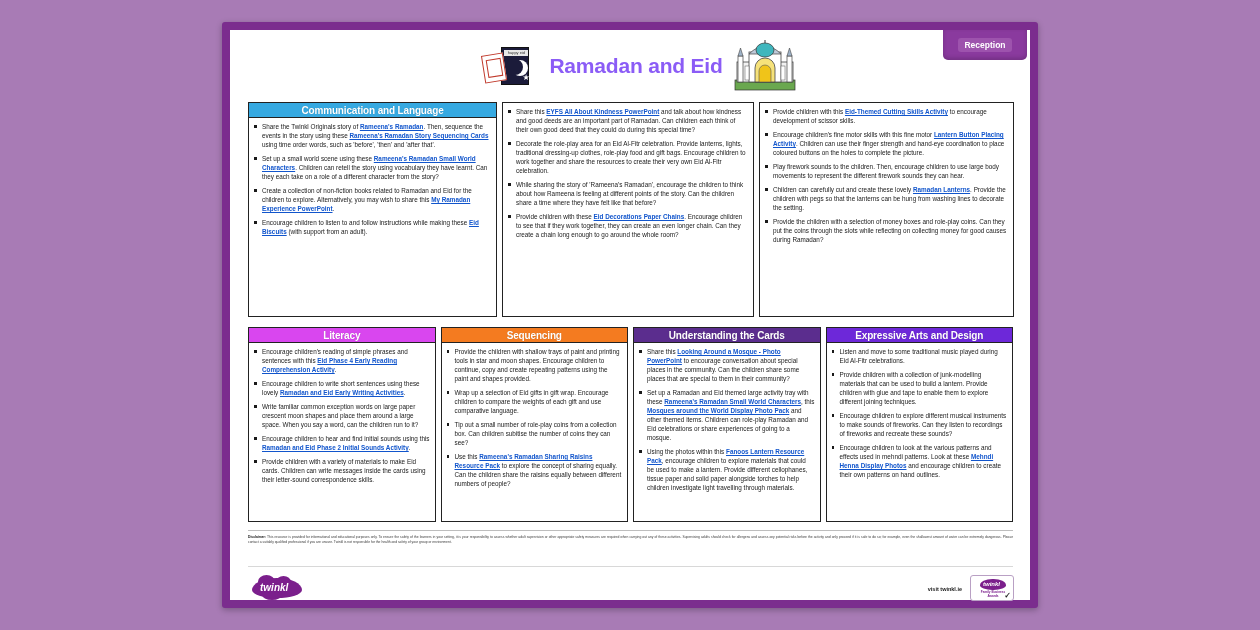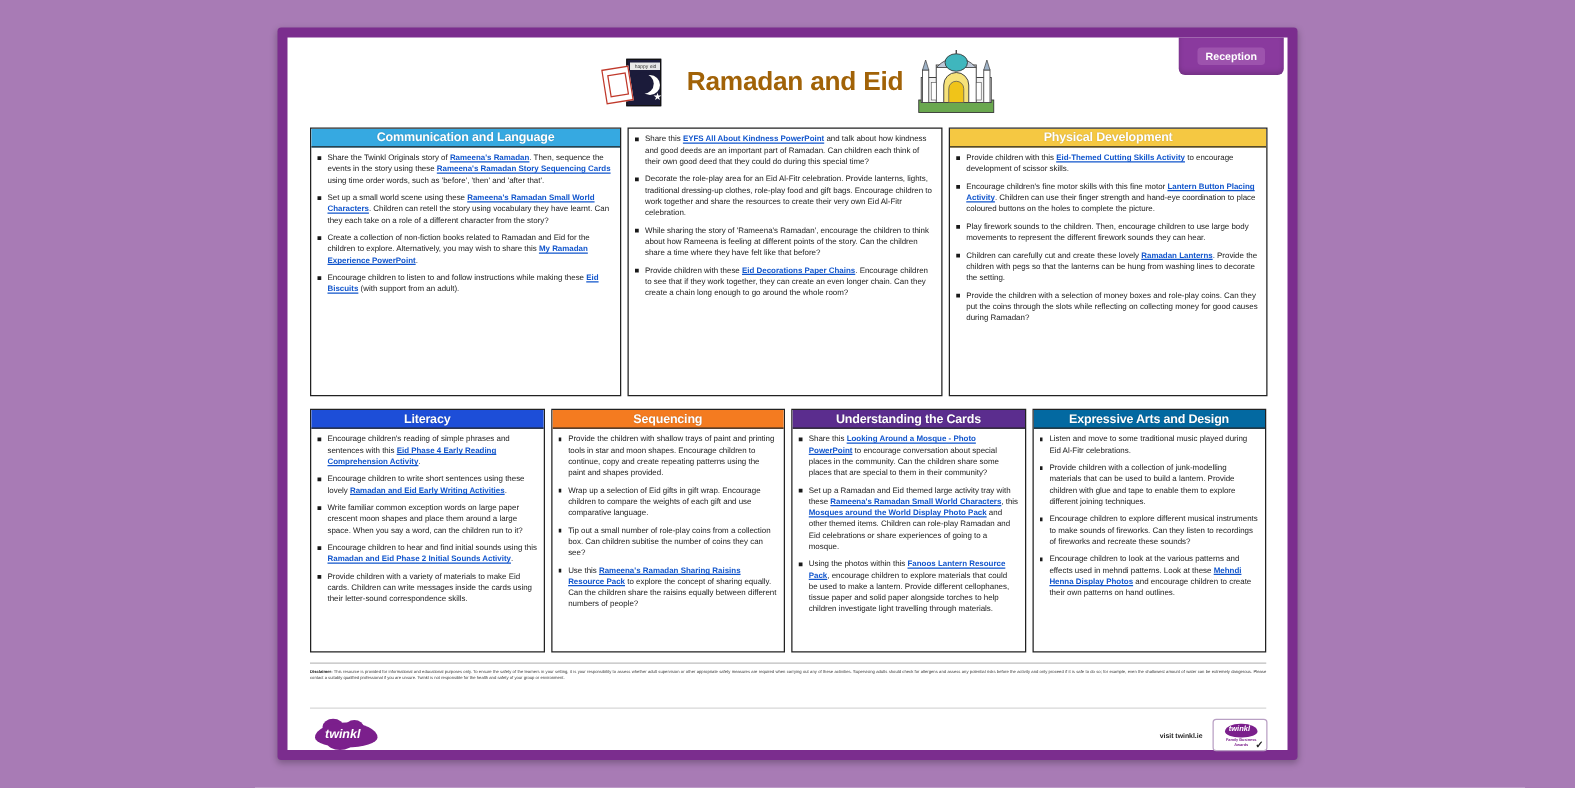--- a/index.html
+++ b/index.html
@@ -45,21 +45,21 @@
     left: 230px; top: 8px;
     width: 360px; height: 56px;
     display: flex;
     align-items: center;
     justify-content: center;
     gap: 10px;
   }
   .title-text {
     font-size: 21px;
     font-weight: bold;
-    color: #a16207;
+    color: #8b5cf6;
     letter-spacing: -0.2px;
     white-space: nowrap;
   }
 
   
   .icon-cards { position: relative; width: 56px; height: 42px; flex: 0 0 56px; }
   .icon-cards .card-left {
     position: absolute; left: 0; top: 9px;
     width: 22px; height: 28px;
     background: #fff; border: 1.4px solid #c0392b;
@@ -340,36 +340,35 @@
           <div class="col-body">
             <ul class="items">
               <li>Share this <span class="lnk">EYFS All About Kindness PowerPoint</span> and talk about how kindness and good deeds are an important part of Ramadan. Can children each think of their own good deed that they could do during this special time?</li>
               <li>Decorate the role-play area for an Eid Al-Fitr celebration. Provide lanterns, lights, traditional dressing-up clothes, role-play food and gift bags. Encourage children to work together and share the resources to create their very own Eid Al-Fitr celebration.</li>
               <li>While sharing the story of 'Rameena's Ramadan', encourage the children to think about how Rameena is feeling at different points of the story. Can the children share a time where they have felt like that before?</li>
               <li>Provide children with these <span class="lnk">Eid Decorations Paper Chains</span>. Encourage children to see that if they work together, they can create an even longer chain. Can they create a chain long enough to go around the whole room?</li>
             </ul>
           </div>
         </div>
         <div class="col">
-          <div class="col-head" style="background: rgb(245, 200, 66);">Physical Development</div>
           <div class="col-body">
             <ul class="items">
               <li>Provide children with this <span class="lnk">Eid-Themed Cutting Skills Activity</span> to encourage development of scissor skills.</li>
               <li>Encourage children's fine motor skills with this fine motor <span class="lnk">Lantern Button Placing Activity</span>. Children can use their finger strength and hand-eye coordination to place coloured buttons on the holes to complete the picture.</li>
               <li>Play firework sounds to the children. Then, encourage children to use large body movements to represent the different firework sounds they can hear.</li>
               <li>Children can carefully cut and create these lovely <span class="lnk">Ramadan Lanterns</span>. Provide the children with pegs so that the lanterns can be hung from washing lines to decorate the setting.</li>
               <li>Provide the children with a selection of money boxes and role-play coins. Can they put the coins through the slots while reflecting on collecting money for good causes during Ramadan?</li>
             </ul>
           </div>
         </div>
       </div>
 
     <div class="grid-row" id="row-bottom">
         <div class="col">
-          <div class="col-head" style="background: #1d4ed8;">Literacy</div>
+          <div class="col-head" style="background: #d946ef;">Literacy</div>
           <div class="col-body">
             <ul class="items">
               <li>Encourage children's reading of simple phrases and sentences with this <span class="lnk">Eid Phase 4 Early Reading Comprehension Activity</span>.</li>
               <li>Encourage children to write short sentences using these lovely <span class="lnk">Ramadan and Eid Early Writing Activities</span>.</li>
               <li>Write familiar common exception words on large paper crescent moon shapes and place them around a large space. When you say a word, can the children run to it?</li>
               <li>Encourage children to hear and find initial sounds using this <span class="lnk">Ramadan and Eid Phase 2 Initial Sounds Activity</span>.</li>
               <li>Provide children with a variety of materials to make Eid cards. Children can write messages inside the cards using their letter-sound correspondence skills.</li>
             </ul>
           </div>
         </div>
@@ -388,21 +387,21 @@
           <div class="col-head" style="background: rgb(91, 45, 142);">Understanding the Cards</div>
           <div class="col-body">
             <ul class="items">
               <li>Share this <span class="lnk">Looking Around a Mosque - Photo PowerPoint</span> to encourage conversation about special places in the community. Can the children share some places that are special to them in their community?</li>
               <li>Set up a Ramadan and Eid themed large activity tray with these <span class="lnk">Rameena's Ramadan Small World Characters</span>, this <span class="lnk">Mosques around the World Display Photo Pack</span> and other themed items. Children can role-play Ramadan and Eid celebrations or share experiences of going to a mosque.</li>
               <li>Using the photos within this <span class="lnk">Fanoos Lantern Resource Pack</span>, encourage children to explore materials that could be used to make a lantern. Provide different cellophanes, tissue paper and solid paper alongside torches to help children investigate light travelling through materials.</li>
             </ul>
           </div>
         </div>
         <div class="col">
-          <div class="col-head" style="background: #0369a1;">Expressive Arts and Design</div>
+          <div class="col-head" style="background: #6d28d9;">Expressive Arts and Design</div>
           <div class="col-body">
             <ul class="items">
               <li>Listen and move to some traditional music played during Eid Al-Fitr celebrations.</li>
               <li>Provide children with a collection of junk-modelling materials that can be used to build a lantern. Provide children with glue and tape to enable them to explore different joining techniques.</li>
               <li>Encourage children to explore different musical instruments to make sounds of fireworks. Can they listen to recordings of fireworks and recreate these sounds?</li>
               <li>Encourage children to look at the various patterns and effects used in mehndi patterns. Look at these <span class="lnk">Mehndi Henna Display Photos</span> and encourage children to create their own patterns on hand outlines.</li>
             </ul>
           </div>
         </div>
       </div>

